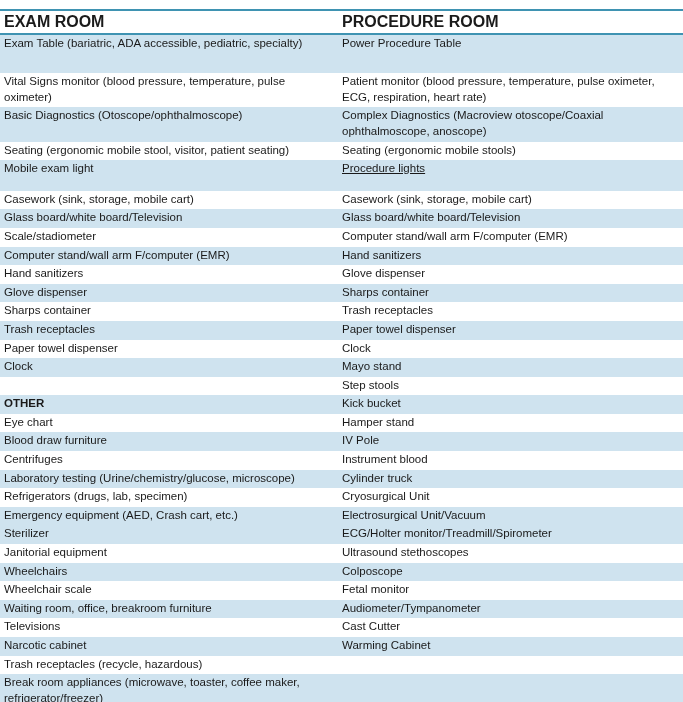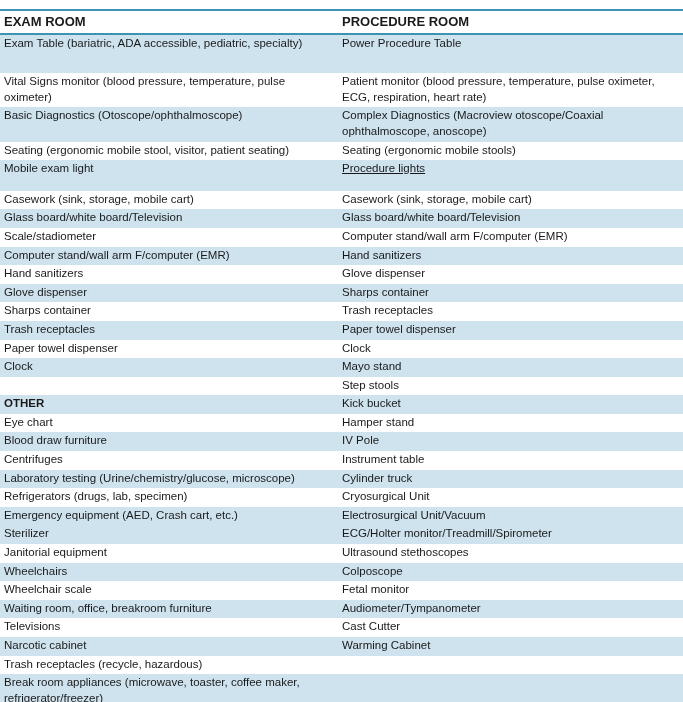--- a/index.html
+++ b/index.html
@@ -49,21 +49,21 @@
     border: 0;
     white-space: pre-line;
   }
 
   tr.row-band td { background: #cfe3ef; }
   tr.row-plain td { background: #ffffff; }
 
   tr.header-row td {
     background: #ffffff;
     font-weight: bold;
-    font-size: 13px;
+    font-size: 16px;
     padding-top: 3px;
     padding-bottom: 3px;
   }
 
   td.section-label {
     font-weight: bold;
   }
 
   td.empty-cell {
     font-size: 11.5px;
@@ -169,21 +169,21 @@
         <tr class="row-plain">
           <td>Eye chart</td>
           <td>Hamper stand</td>
         </tr>
         <tr class="row-band">
           <td>Blood draw furniture</td>
           <td>IV Pole</td>
         </tr>
         <tr class="row-plain">
           <td>Centrifuges</td>
-          <td>Instrument table</td>
+          <td>Instrument blood</td>
         </tr>
         <tr class="row-band">
           <td>Laboratory testing (Urine/chemistry/glucose, microscope)</td>
           <td>Cylinder truck</td>
         </tr>
         <tr class="row-plain">
           <td>Refrigerators (drugs, lab, specimen)</td>
           <td>Cryosurgical Unit</td>
         </tr>
         <tr class="row-band">

